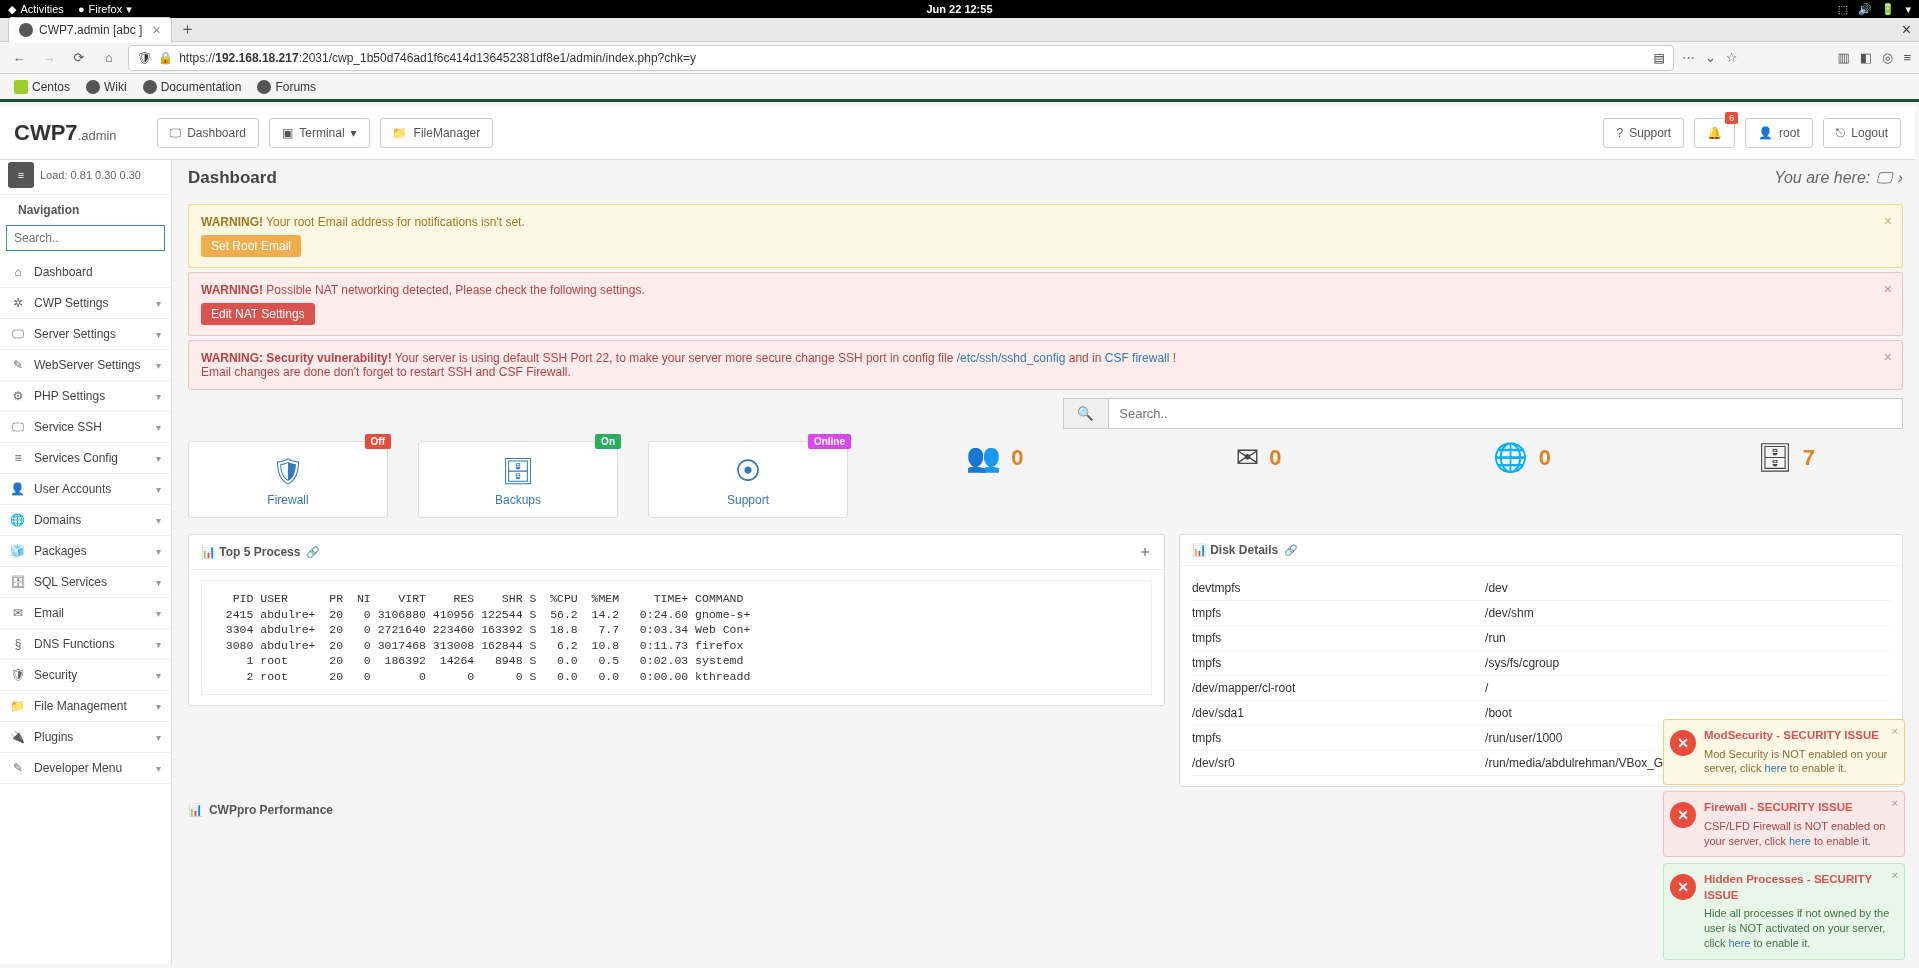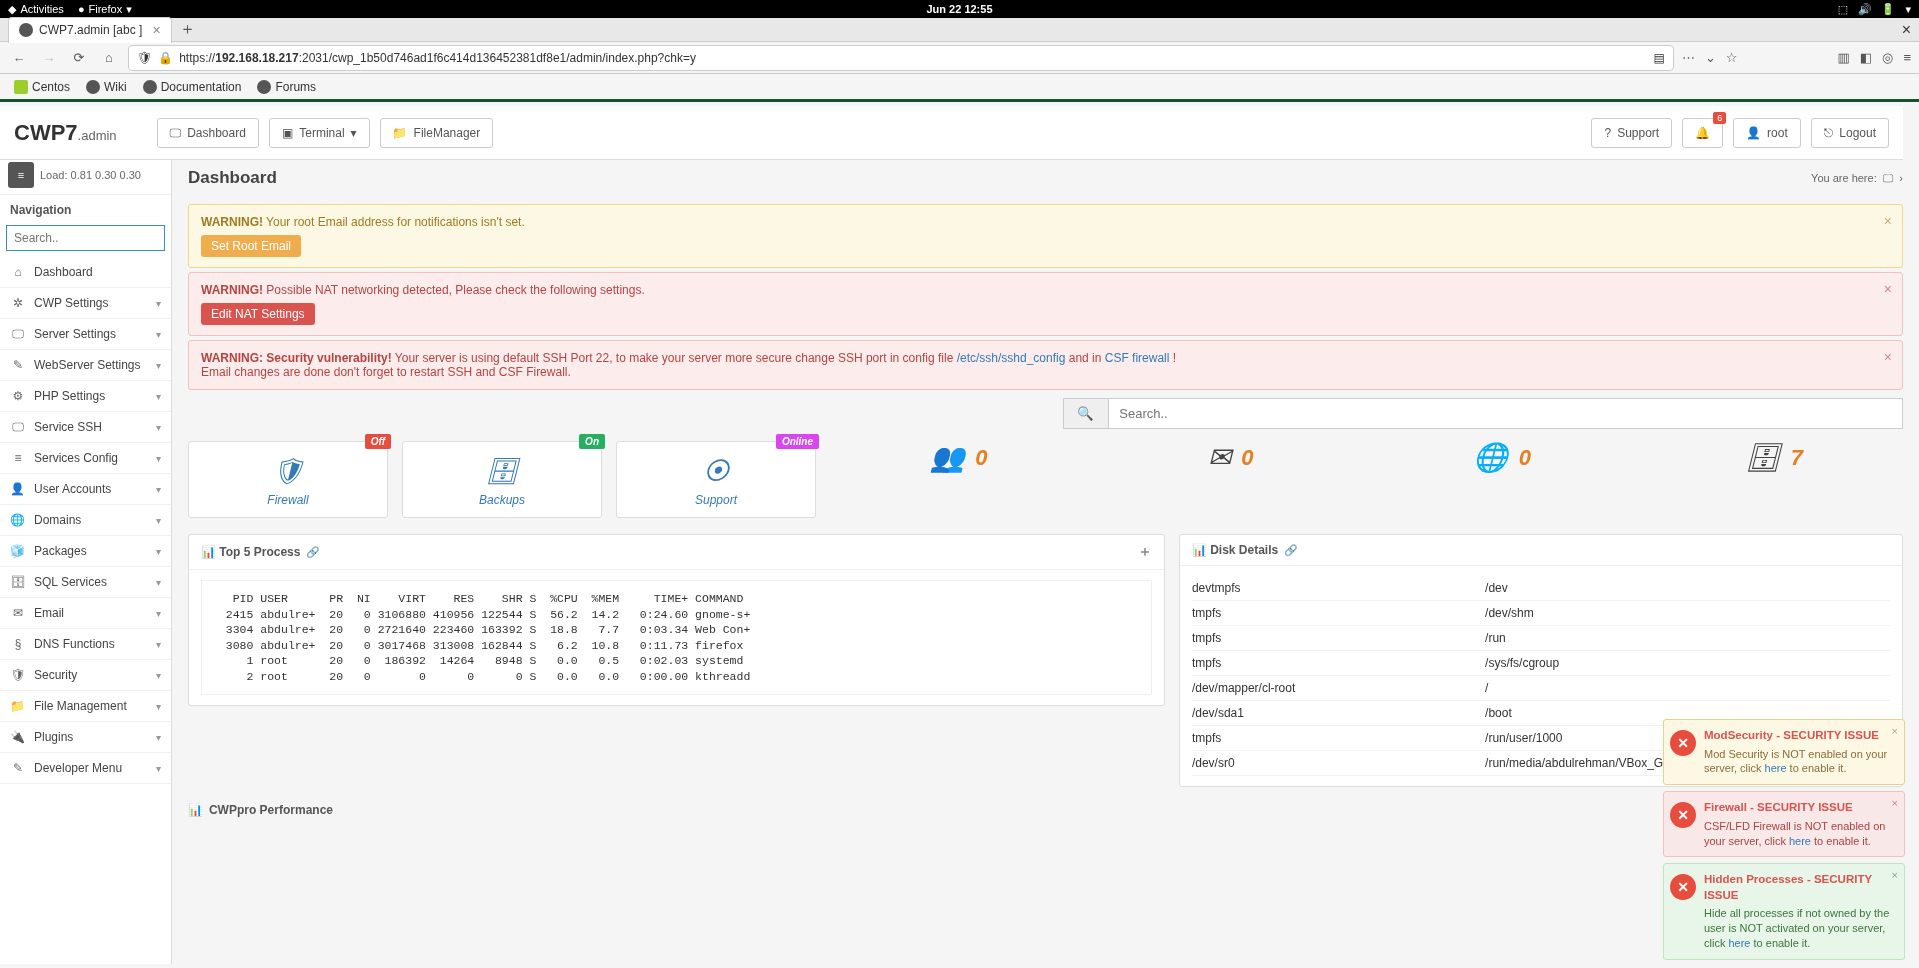--- a/index.html
+++ b/index.html
@@ -28,62 +28,62 @@
 
 
 .bookmarks-bar { background: #f5f5f5; height: 28px; display: flex; align-items: center; padding: 0 8px; gap: 4px; border-bottom: 3px solid #14532d; }
 .bookmark { display: flex; align-items: center; gap: 4px; padding: 3px 6px; font-size: 12px; color: #333; cursor: pointer; border-radius: 3px; }
 .bookmark-favicon { width: 14px; height: 14px; border-radius: 2px; display: inline-block; }
 .fav-centos { background: #9ccd2a; }
 .fav-generic { background: #555; border-radius: 50%; }
 
 
 .app-wrapper { display: flex; height: calc(100vh - 106px); }
-.app-header { background: #fff; height: 54px; display: flex; align-items: center; padding: 0 14px; border-bottom: 1px solid #ddd; position: absolute; top: 106px; left: 0; right: 16px; }
+.app-header { background: #fff; height: 54px; display: flex; align-items: center; padding: 0 14px; border-bottom: 1px solid #ddd; position: absolute; top: 106px; left: 0; right: 4px; }
 .logo { font-size: 22px; font-weight: bold; color: #333; }
 .logo-sub { font-size: 13px; font-weight: normal; color: #666; }
 .header-btns { display: flex; gap: 10px; margin-left: 40px; }
 .header-btn { background: #fff; border: 1px solid #ccc; border-radius: 3px; padding: 7px 12px; font-size: 12px; display: flex; align-items: center; gap: 6px; cursor: pointer; color: #555; }
 .header-right { margin-left: auto; display: flex; gap: 10px; align-items: center; }
 .notif-btn { position: relative; }
 .notif-badge { position: absolute; top: -7px; right: -4px; background: #e74c3c; color: #fff; font-size: 9px; padding: 1px 4px; border-radius: 2px; }
 
 
 .sidebar { width: 172px; background: #fff; border-right: 1px solid #ddd; overflow-y: auto; margin-top: 54px; }
 .load-row { display: flex; align-items: center; padding: 6px 8px; font-size: 11px; color: #666; border-bottom: 1px solid #eee; gap:6px; }
 .load-icon { width: 26px; height: 26px; background: #555; border-radius: 3px; display: flex; align-items: center; justify-content: center; color: #fff; }
-.nav-header { padding: 8px 10px; font-weight: bold; font-size: 12px; color: #555; }
+.nav-header { padding: 8px 18px; font-weight: bold; font-size: 12px; color: #555; }
 .nav-search { width: calc(100% - 12px); margin: 0 6px 6px; padding: 5px 7px; border: 1px solid #3b8dbd; font-size: 12px; outline:none; }
 .nav-item { display: flex; align-items: center; padding: 8px 10px; font-size: 12px; color: #444; cursor: pointer; border-bottom: 1px solid #f0f0f0; }
 .nav-icon { width: 16px; margin-right: 8px; text-align: center; color: #666; }
 .nav-caret { margin-left: auto; color: #999; font-size: 10px; }
 
 
 .main { flex: 1; margin-top: 54px; overflow-y: auto; padding: 0 0 20px; }
 .page-title-row { display: flex; align-items: center; padding: 12px 16px; }
 .page-title { font-size: 17px; font-weight: bold; color: #444; }
-.breadcrumb { margin-left: auto; font-size: 11px; color: #666; display: flex; align-items: center; gap: 6px; }
+.breadcrumb { margin-left: auto; font-size: 16px; color: #666; display: flex; align-items: center; gap: 6px; font-style: italic; }
 
 
 .alert { margin: 4px 16px; padding: 10px 12px; border-radius: 3px; font-size: 12px; position: relative; border: 1px solid; }
 .alert-warning { background: #fdf8e4; border-color: #f0d78a; color: #a07a1f; }
 .alert-danger { background: #fcecec; border-color: #eec2c2; color: #b54442; }
 .alert strong { font-weight: bold; }
 .alert-close { position: absolute; top: 8px; right: 10px; color: inherit; cursor: pointer; opacity: .6; font-size: 14px; }
 .alert-btn { display: inline-block; margin-top: 6px; padding: 4px 10px; border-radius: 3px; font-size: 12px; color: #fff; cursor: pointer; }
 .btn-orange { background: #f0ad4e; }
 .btn-red { background: #d9534f; }
 .alert a { color: #337ab7; text-decoration: none; }
 
 
 .search-row { display: flex; margin: 8px 16px 0; align-items: stretch; }
 .search-btn { background: #efefef; border: 1px solid #ccc; padding: 7px 14px; color: #555; }
 .search-input { flex: 1; border: 1px solid #ccc; border-left: none; padding: 7px 10px; font-size: 13px; }
 
-.tiles-row { display: flex; gap: 14px; margin: 12px 16px 0; align-items: flex-start; font-style: italic; }
+.tiles-row { display: flex; gap: 30px; margin: 12px 16px 0; align-items: flex-start; }
 .tile { flex: 0 0 200px; border: 1px solid #ddd; border-radius: 3px; background: #fff; text-align: center; padding: 14px 0 10px; position: relative; cursor: pointer; }
 .tile-icon { font-size: 26px; color: #337ab7; margin-bottom: 6px; }
 .tile-label { font-size: 12px; color: #337ab7; }
 .tile-badge { position: absolute; top: -8px; right: -4px; color: #fff; font-size: 10px; padding: 2px 6px; border-radius: 2px; font-weight: bold; }
 .badge-off { background: #e74c3c; }
 .badge-on { background: #27ae60; }
 .badge-online { background: #d946ef; }
 
 .stats-cell { flex: 1; display: flex; align-items: center; justify-content: center; gap: 10px; }
 .stats-icon { font-size: 28px; color: #444; }

